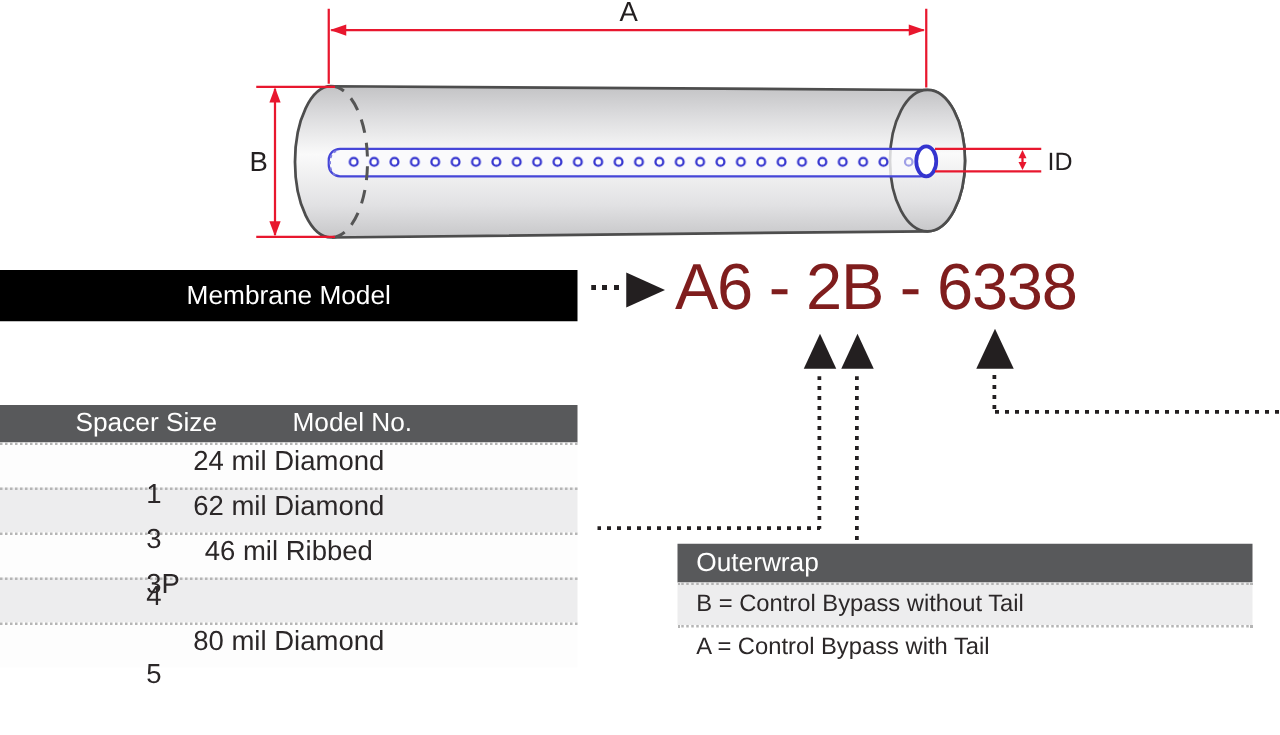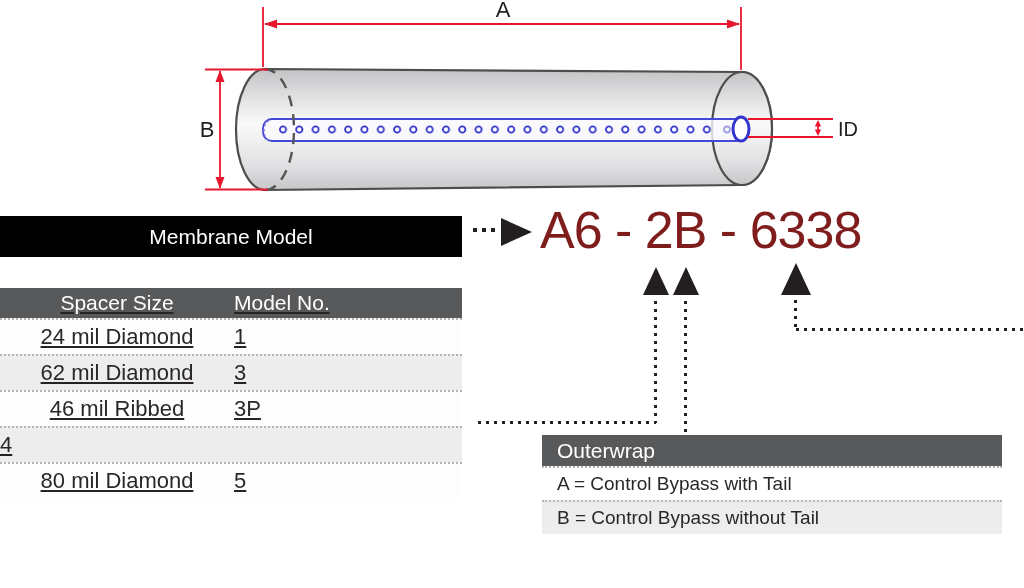--- a/index.html
+++ b/index.html
@@ -33,29 +33,29 @@
   
   .tri-up{position:absolute;width:0;height:0;
     border-left:13px solid transparent;border-right:13px solid transparent;
     border-bottom:28px solid #231f20;}
   .tri-up.big{border-left-width:15px;border-right-width:15px;border-bottom-width:32px;}
   .dot-v{position:absolute;width:3px;
     background:repeating-linear-gradient(to bottom,#231f20 0 3px,transparent 3px 8px);}
   .dot-h{position:absolute;height:3px;
     background:repeating-linear-gradient(to right,#231f20 0 3px,transparent 3px 8px);}
   
-  .spacer-table{position:absolute;left:0;top:288px;width:462px;text-decoration:underline;}
+  .spacer-table{position:absolute;left:0;top:324px;width:462px;}
   .spacer-table .thead{
     display:flex;background:#58595b;color:#fff;height:30px;align-items:center;font-size:21px;
   }
   .col-spacer{width:234px;text-align:center;}
   .col-model{width:228px;text-align:left;}
   .trow{
     display:flex;height:34px;align-items:center;font-size:22px;color:#2b2728;
-    border-top:2px dotted #b5b5b5;background:#fdfdfd;
+    border-top:2px dotted #b5b5b5;background:#fdfdfd;flex-direction:column;
   }
   .trow:nth-child(odd){background:#ededee;}
   
   .rows .trow:nth-child(odd){background:#fdfdfd;}
   .rows .trow:nth-child(even){background:#ededee;}
   
   .outerwrap{position:absolute;left:542px;top:435px;width:460px;}
   .outerwrap .ohead{
     background:#58595b;color:#fff;height:31px;display:flex;align-items:center;
     padding-left:15px;font-size:21px;box-sizing:border-box;
@@ -172,17 +172,17 @@
         <div class="col-spacer">80 mil Diamond</div>
         <div class="col-model">5</div>
       </div>
     </div>
   </div>
 
   <div class="outerwrap">
     <div class="ohead">
       <span>Outerwrap</span>
     </div>
+    <div class="orow alt">B = Control Bypass without Tail</div>
     <div class="orow">A = Control Bypass with Tail</div>
-    <div class="orow alt">B = Control Bypass without Tail</div>
   </div>
 
 </div>
 
 </body></html>

